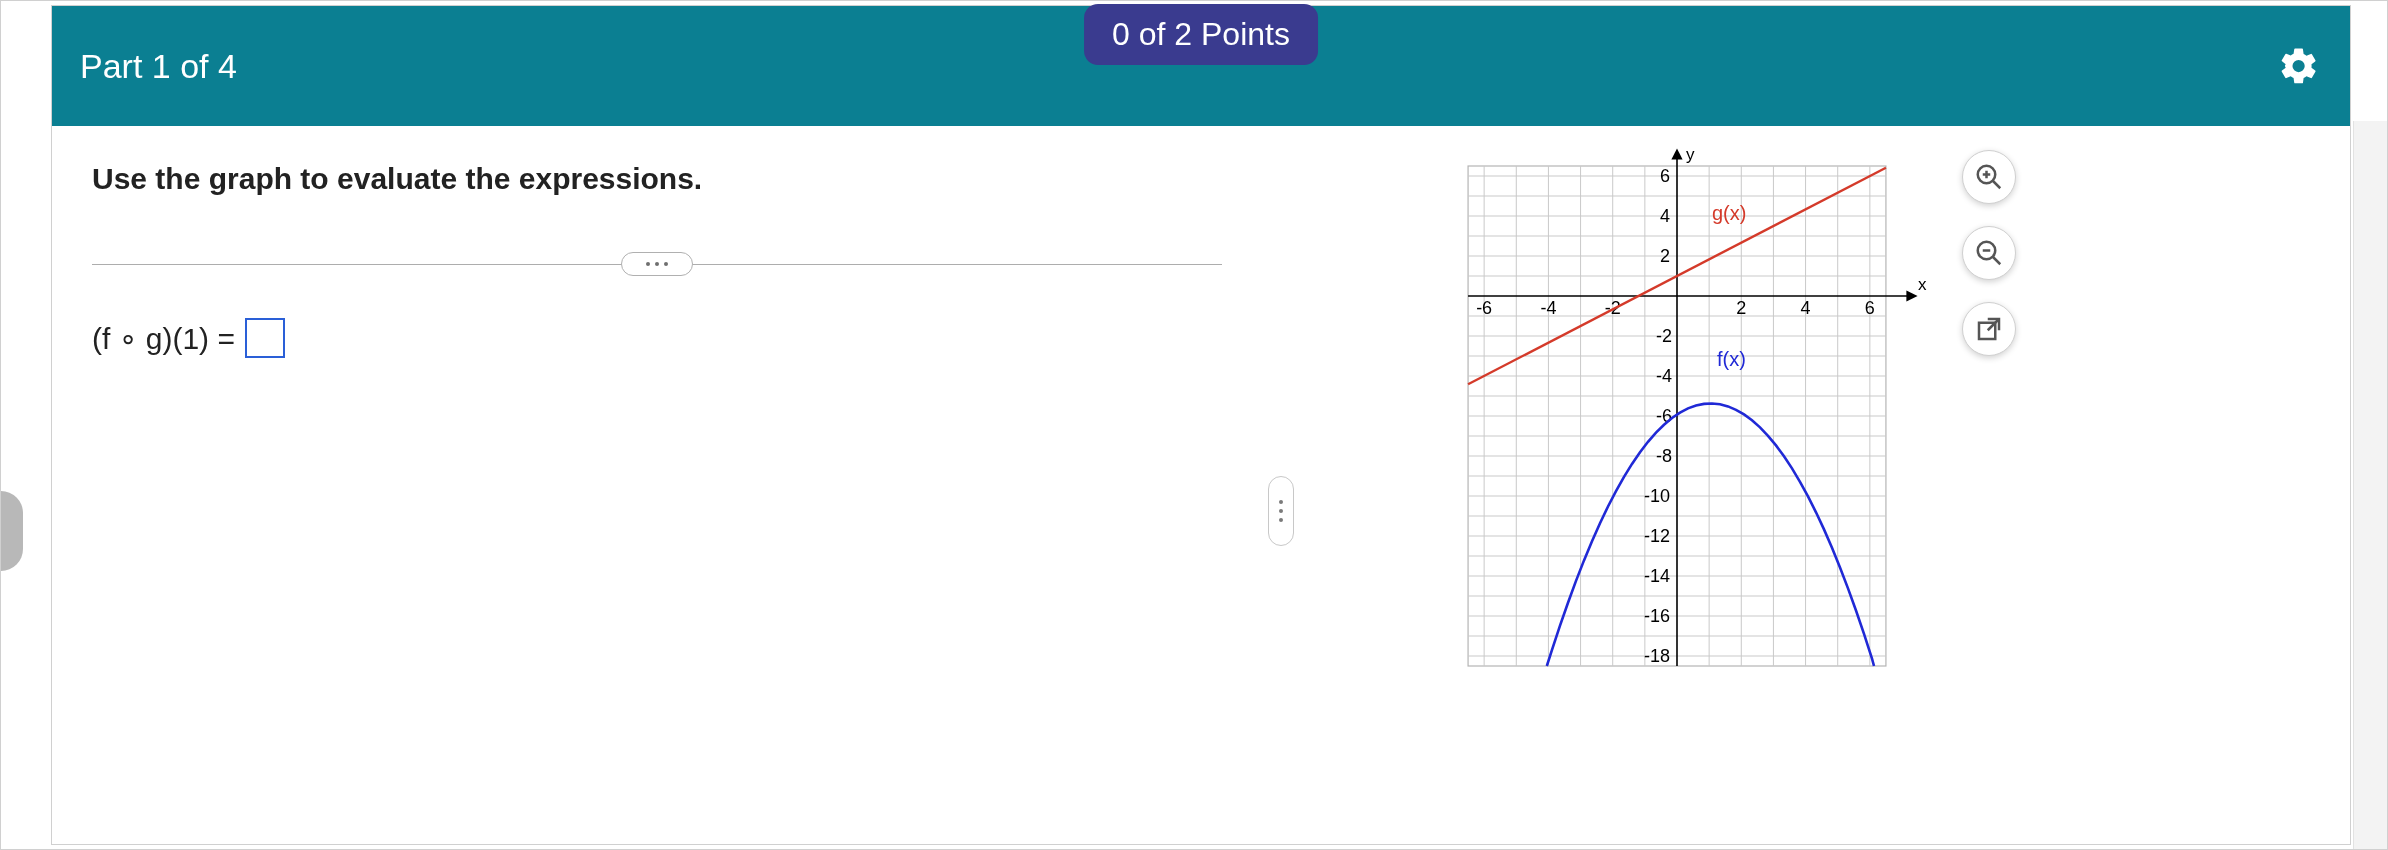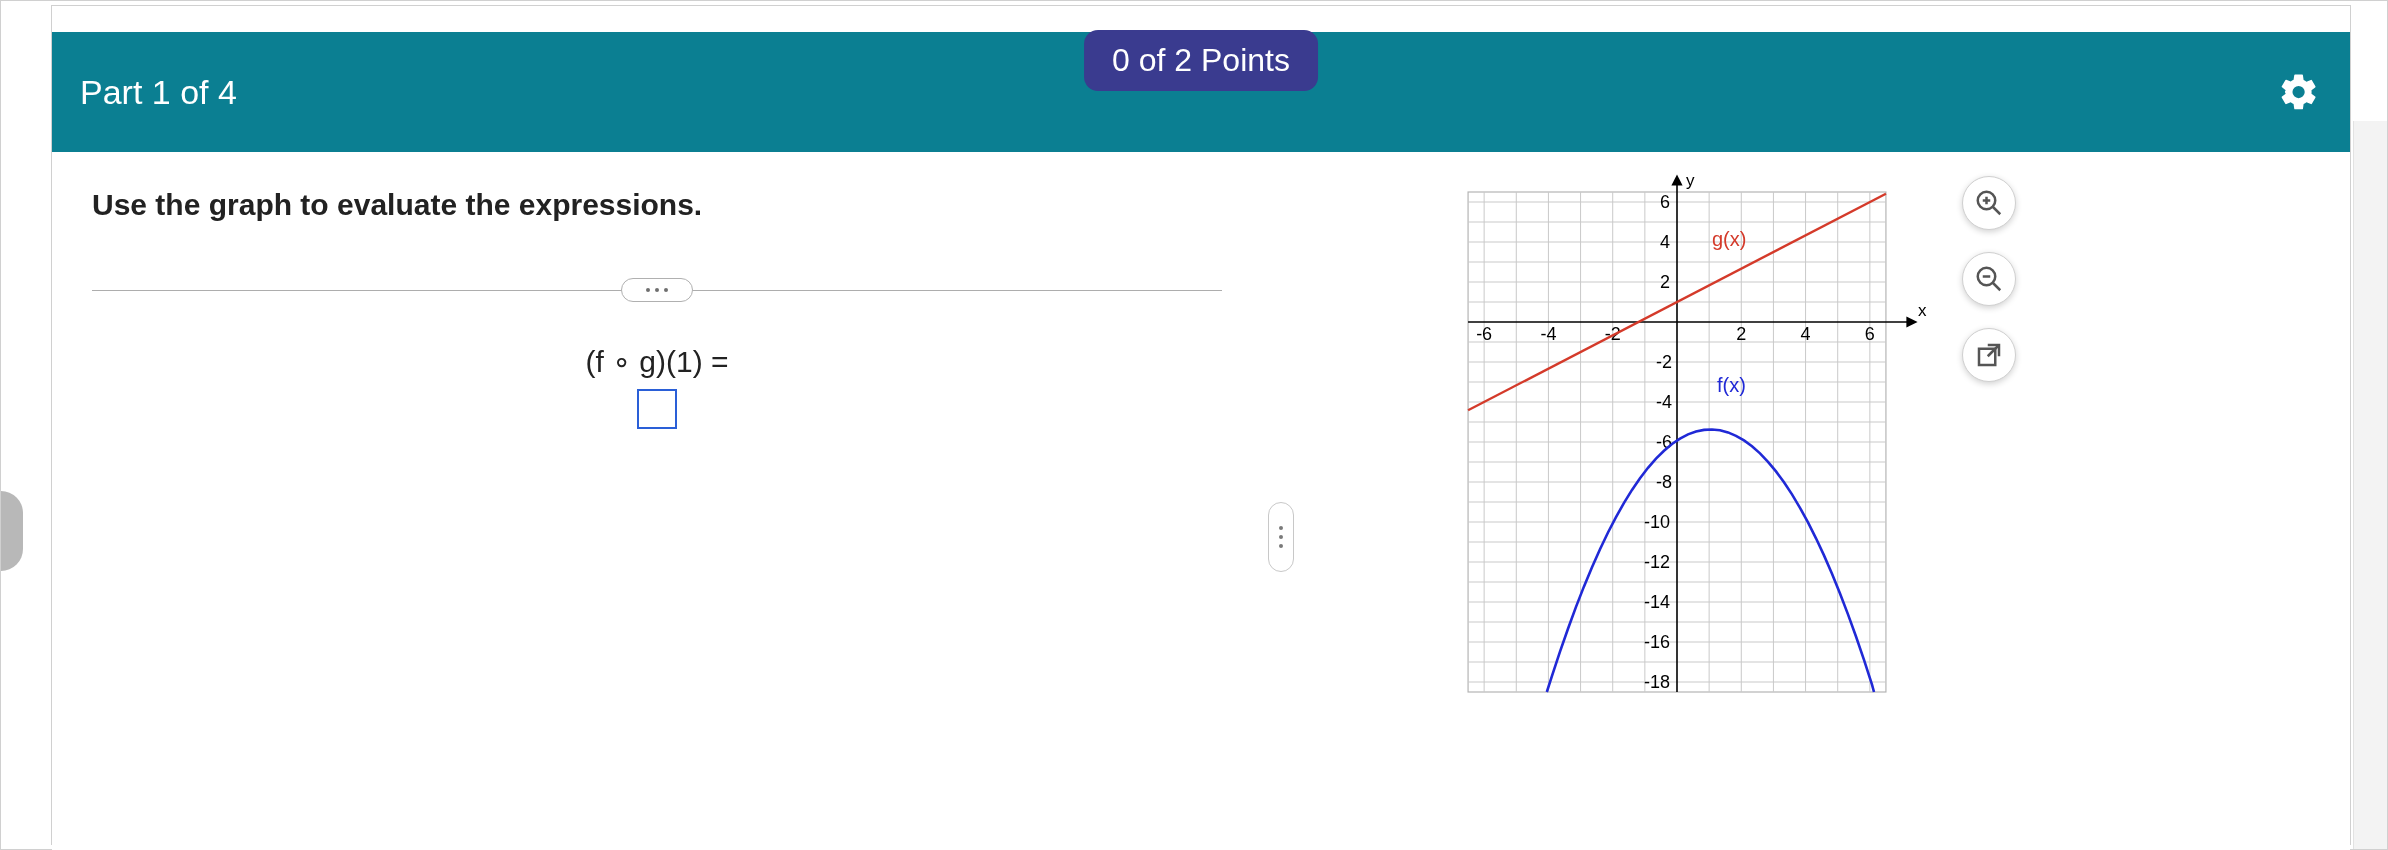--- a/index.html
+++ b/index.html
@@ -42,21 +42,20 @@
 
   .header {
     position: relative;
     height: 120px;
     background: #0b7f92;
     color: #fff;
     display: flex;
     align-items: center;
     padding-left: 28px;
     font-size: 34px;
-    margin-top: 26px;
   }
 
   .points-badge {
     position: absolute;
     top: -2px;
     left: 50%;
     transform: translateX(-50%);
     background: #3a3b8f;
     color: #fff;
     font-size: 32px;
@@ -134,21 +133,20 @@
   }
   .part-q .label-a { display:inline-block; width:46px; }
 
   .answer-line {
     margin-top: 40px;
     font-size: 30px;
     color: #222;
     display: flex;
     align-items: center;
     gap: 10px;
-    flex-direction: column;
   }
   .answer-box {
     display: inline-block;
     width: 40px;
     height: 40px;
     border: 2px solid #2a5fd7;
     background: #fff;
     cursor: text;
   }
 

